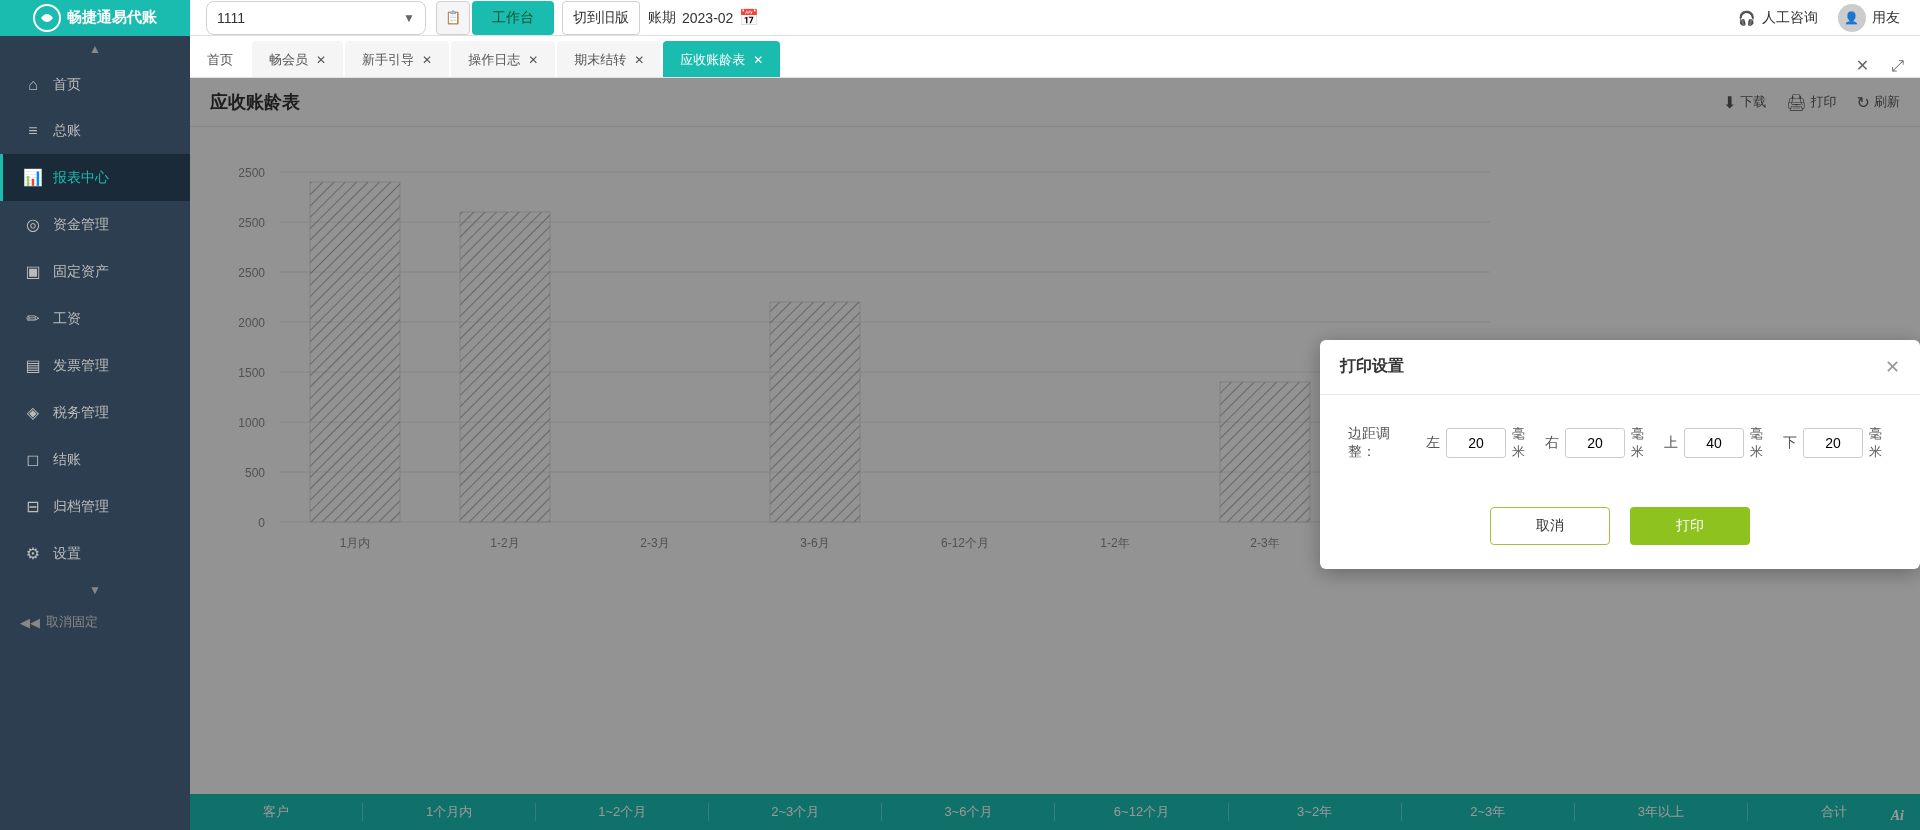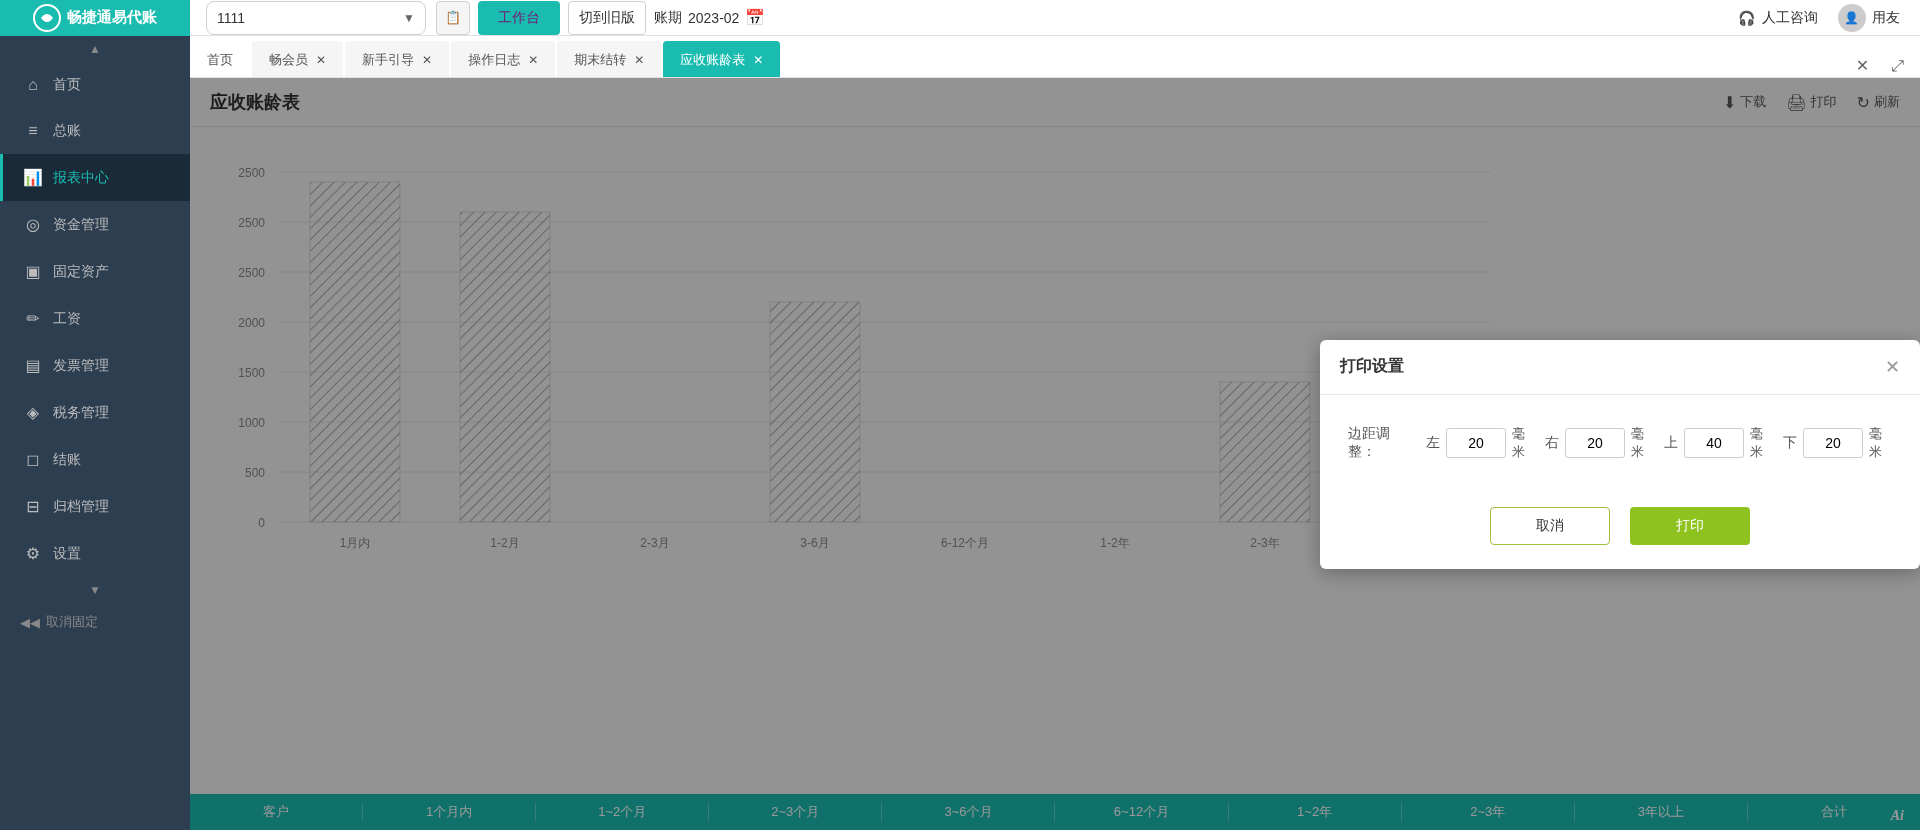--- a/index.html
+++ b/index.html
@@ -49,27 +49,27 @@
       background: #f5f5f5;
       border: 1px solid #d0d0d0;
       border-radius: 4px;
       display: flex; align-items: center; justify-content: center;
       cursor: pointer;
       margin-left: 10px;
       color: #666;
     }
     .workbench-btn {
       background: #1abcb0;
-      color: #701a75;
+      color: #14532d;
       border: none;
       border-radius: 4px;
       padding: 6px 20px;
       font-size: 14px;
       cursor: pointer;
-      margin-left: 8px;
+      margin-left: 2px;
       height: 34px;
     }
     .switch-old-btn {
       background: #fff;
       color: #333;
       border: 1px solid #d0d0d0;
       border-radius: 4px;
       padding: 6px 10px;
       font-size: 14px;
       cursor: pointer;
@@ -551,21 +551,21 @@
           </svg>
         </div>
 
         <div class="bottom-table">
           <div class="bottom-table-cell">客户</div>
           <div class="bottom-table-cell">1个月内</div>
           <div class="bottom-table-cell">1~2个月</div>
           <div class="bottom-table-cell">2~3个月</div>
           <div class="bottom-table-cell">3~6个月</div>
           <div class="bottom-table-cell">6~12个月</div>
-          <div class="bottom-table-cell">1~2年</div>
+          <div class="bottom-table-cell">3~2年</div>
           <div class="bottom-table-cell">2~3年</div>
           <div class="bottom-table-cell">3年以上</div>
           <div class="bottom-table-cell">合计</div>
         </div>
 
         <div class="modal-overlay">
           <div class="modal">
             <div class="modal-header">
               <span class="modal-title">打印设置</span>
               <span class="modal-close">✕</span>

